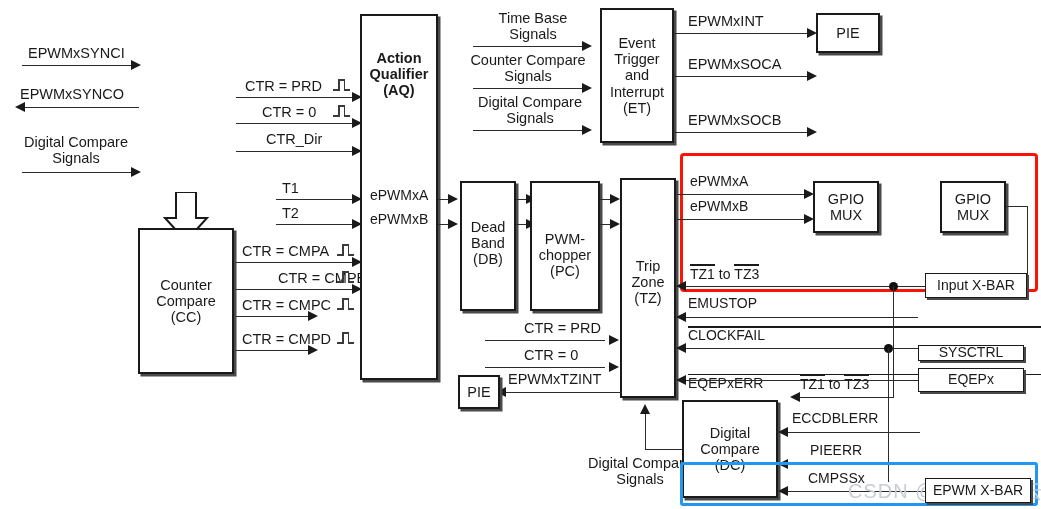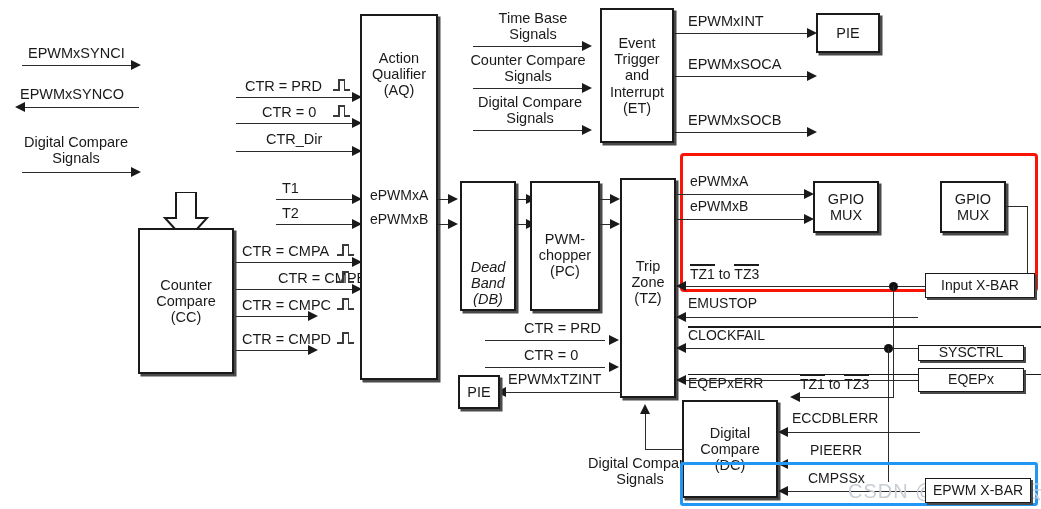--- a/index.html
+++ b/index.html
@@ -148,38 +148,38 @@
   <div class="pulse" style="left:337px;top:332px;">
       <i class="b"></i>
       <i class="l"></i>
       <i class="t"></i>
       <i class="r"></i>
       <i class="b2"></i>
     </div>
   <div class="h" style="left:236px;top:350px;width:75px;"></div>
   <div class="ar rt" style="left:308px;top:345px;"></div>
 
-  <div class="blk" style="left:360px;top:14px;width:78px;height:366px;align-items:flex-start;">
+  <div class="blk" style="left:360px;top:14px;width:78px;height:366px;align-items:flex-start;font-weight:bold;">
     <div style="margin-top:34px;width:100%;">
       <div>Action</div>
       <div>Qualifier</div>
       <div>(AQ)</div>
     </div>
   </div>
 
   <div class="lbl" style="left:370px;top:188px;font-size:14px;">ePWMxA</div>
   <div class="lbl" style="left:370px;top:212px;font-size:14px;">ePWMxB</div>
 
   <div class="h" style="left:438px;top:199px;width:14px;"></div>
   <div class="ar rt" style="left:448px;top:194px;"></div>
   <div class="h" style="left:438px;top:224px;width:14px;"></div>
   <div class="ar rt" style="left:448px;top:219px;"></div>
 
   <div class="blk" style="left:460px;top:181px;width:56px;height:130px;align-items:flex-start;">
-    <div style="margin-top:76px;width:100%;font-style:italic;">
+    <div style="margin-top:36px;width:100%;">
       <div>Dead</div>
       <div>Band</div>
       <div>(DB)</div>
     </div>
   </div>
 
   <div class="h" style="left:516px;top:199px;width:14px;"></div>
   <div class="ar rt" style="left:526px;top:194px;"></div>
   <div class="h" style="left:516px;top:224px;width:14px;"></div>
   <div class="ar rt" style="left:526px;top:219px;"></div>
@@ -273,21 +273,21 @@
   <div class="h" style="left:1006px;top:206px;width:22px;"></div>
   <div class="v" style="left:1027px;top:206px;height:80px;"></div>
   <div class="h" style="left:1012px;top:286px;width:16px;"></div>
 
   <div class="lbl" style="left:690px;top:267px;font-size:14px;"><span class="ovl">TZ1</span><span> to </span><span class="ovl">TZ3</span></div>
   <div class="h" style="left:686px;top:286px;width:324px;"></div>
   <div class="ar lt" style="left:676px;top:281px;"></div>
   <div class="dot" style="left:889px;top:282px;"></div>
   <div class="dot" style="left:1007px;top:282px;"></div>
 
-  <div class="blk thin" style="left:925px;top:273px;width:110px;height:25px;">
+  <div class="blk thin" style="left:925px;top:273px;width:102px;height:25px;">
     <span>Input X-BAR</span>
   </div>
 
   <div class="lbl" style="left:688px;top:296px;font-size:14px;">EMUSTOP</div>
   <div class="h" style="left:686px;top:317px;width:232px;"></div>
   <div class="ar lt" style="left:676px;top:312px;"></div>
 
   <div class="lbl ovl" style="left:688px;top:328px;font-size:14px;">CLOCKFAIL</div>
   <div class="h" style="left:686px;top:348px;width:232px;"></div>
   <div class="ar lt" style="left:676px;top:343px;"></div>

